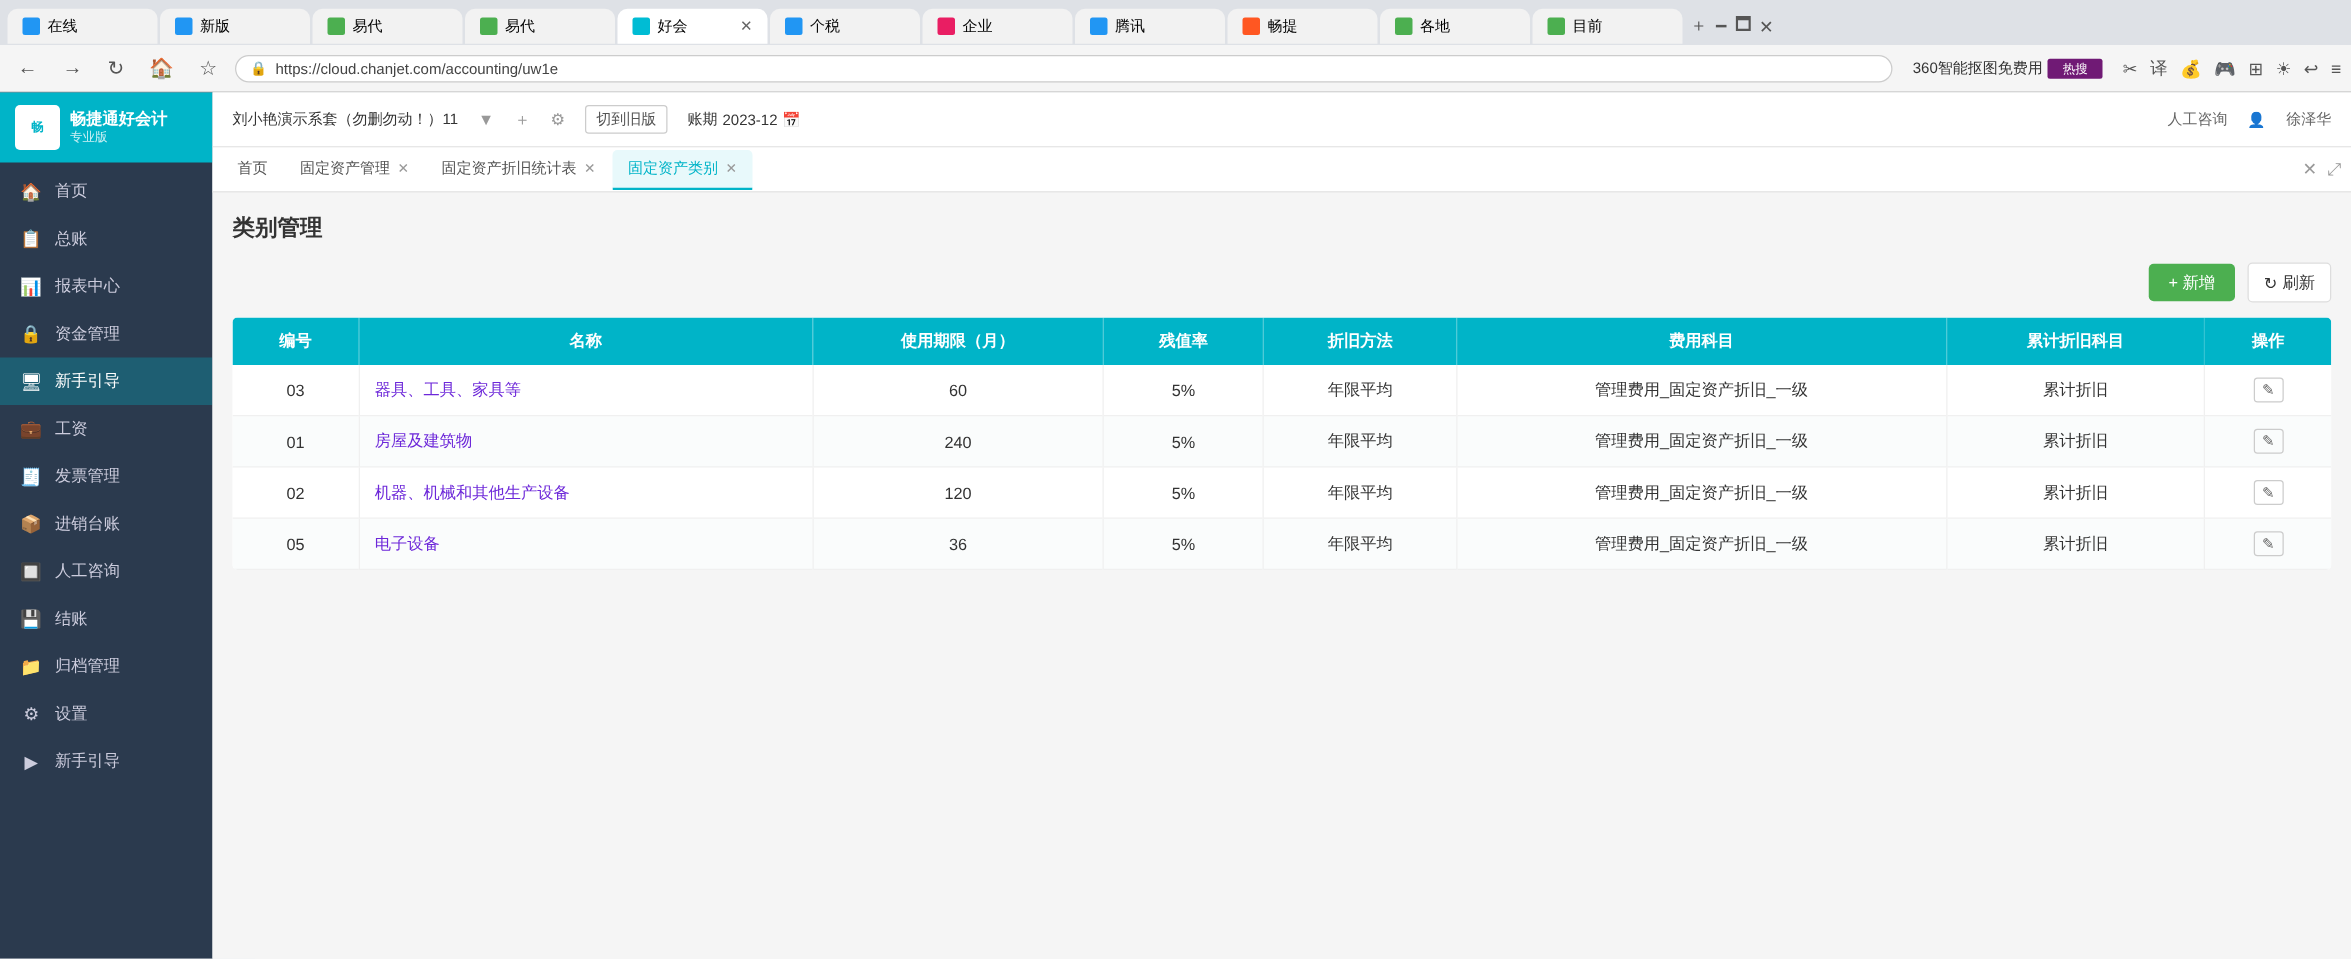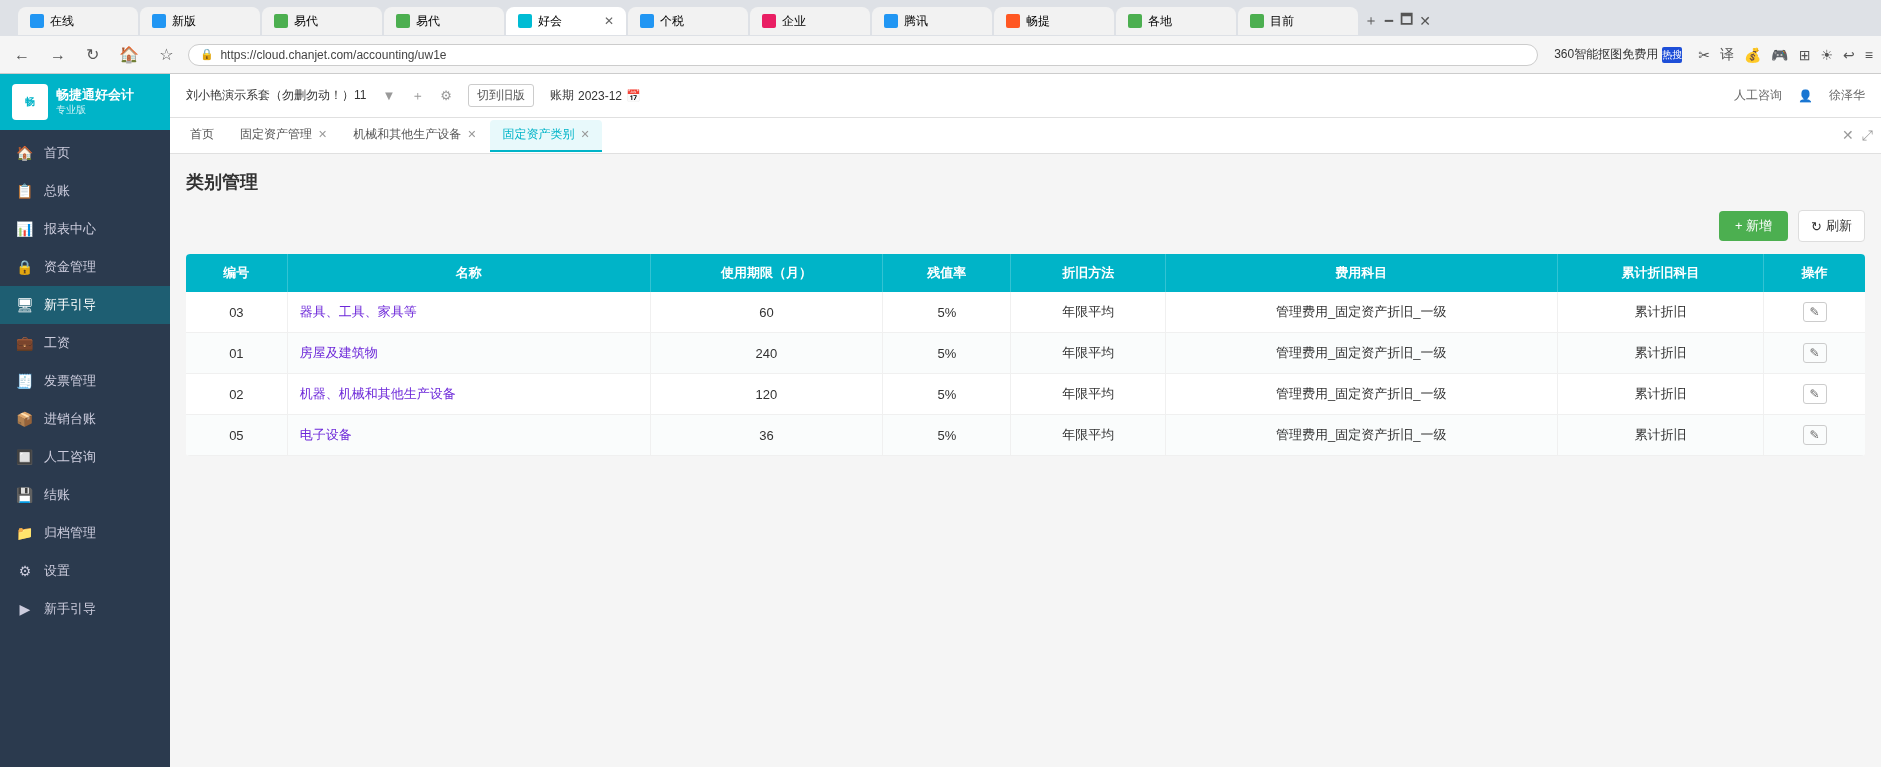--- a/index.html
+++ b/index.html
@@ -1,33 +1,33 @@
 <!DOCTYPE html>
 <html><head>
   <meta charset="utf-8">
   <style>
     * { box-sizing: border-box; margin: 0; padding: 0; }
     body { font-family: 'Microsoft YaHei', Arial, sans-serif; font-size: 13px; background: #f0f2f5; overflow: hidden; }
 
     
     .browser-chrome { background: #dee1e6; width: 100%; }
-    .tab-bar { display: flex; align-items: center; background: #dee1e6; padding: 6px 6px 0; gap: 2px; height: 36px; margin-left: 12px; }
+    .tab-bar { display: flex; align-items: center; background: #dee1e6; padding: 6px 6px 0; gap: 2px; height: 36px; }
     .browser-tab { display: flex; align-items: center; background: #f2f2f2; border-radius: 8px 8px 0 0; padding: 0 12px; height: 28px; font-size: 12px; gap: 6px; min-width: 120px; max-width: 160px; white-space: nowrap; overflow: hidden; cursor: pointer; }
     .browser-tab.active { background: #fff; }
     .browser-tab .tab-icon { width: 14px; height: 14px; border-radius: 2px; flex-shrink: 0; }
     .browser-tab .tab-close { margin-left: auto; color: #666; font-size: 12px; cursor: pointer; }
     .tab-actions { display: flex; align-items: center; gap: 6px; margin-left: 4px; color: #555; font-size: 14px; }
 
     .address-bar { display: flex; align-items: center; background: #f5f5f5; border-bottom: 1px solid #ccc; padding: 4px 8px; gap: 8px; height: 38px; }
     .nav-btn { background: none; border: none; cursor: pointer; color: #555; font-size: 16px; padding: 2px 6px; }
     .address-input { flex: 1; background: #fff; border: 1px solid #ccc; border-radius: 16px; padding: 3px 12px; font-size: 12px; color: #333; display: flex; align-items: center; gap: 6px; }
     .address-input .lock { color: #4caf50; font-size: 11px; }
     .address-text { color: #444; font-size: 12px; }
     .search-bar { display: flex; align-items: center; gap: 4px; font-size: 12px; color: #333; margin-left: 8px; }
-    .hot-tag { background: #1d4ed8; color: #fff; font-size: 10px; padding: 1px 0; border-radius: 2px; }
+    .hot-tag { background: #701a75; color: #fff; font-size: 10px; padding: 1px 12px; border-radius: 2px; }
     .toolbar-right { display: flex; align-items: center; gap: 10px; margin-left: 8px; font-size: 14px; color: #555; }
 
     
     .app-container { display: flex; height: calc(767px - 74px); }
 
     
     .sidebar { width: 170px; background: #2b3a4e; color: #fff; display: flex; flex-direction: column; flex-shrink: 0; }
     .sidebar-logo { background: #00b4c8; padding: 10px 12px; display: flex; align-items: center; gap: 8px; }
     .logo-icon { width: 36px; height: 36px; background: #fff; border-radius: 4px; display: flex; align-items: center; justify-content: center; color: #00b4c8; font-size: 10px; font-weight: bold; flex-shrink: 0; }
     .logo-text { font-size: 13px; font-weight: bold; line-height: 1.3; }
@@ -255,21 +255,21 @@
 
     <div class="tabs-bar">
       <div class="page-tab">
         <span>首页</span>
       </div>
       <div class="page-tab">
         <span>固定资产管理</span>
         <span class="close-btn">✕</span>
       </div>
       <div class="page-tab">
-        <span>机械和其他生产设备</span>
+        <span>固定资产折旧统计表</span>
         <span class="close-btn">✕</span>
       </div>
       <div class="page-tab active">
         <span>固定资产类别</span>
         <span class="close-btn">✕</span>
       </div>
       <div class="tabs-right">
         <span style="cursor:pointer;">✕</span>
         <span style="cursor:pointer;">⤢</span>
       </div>

